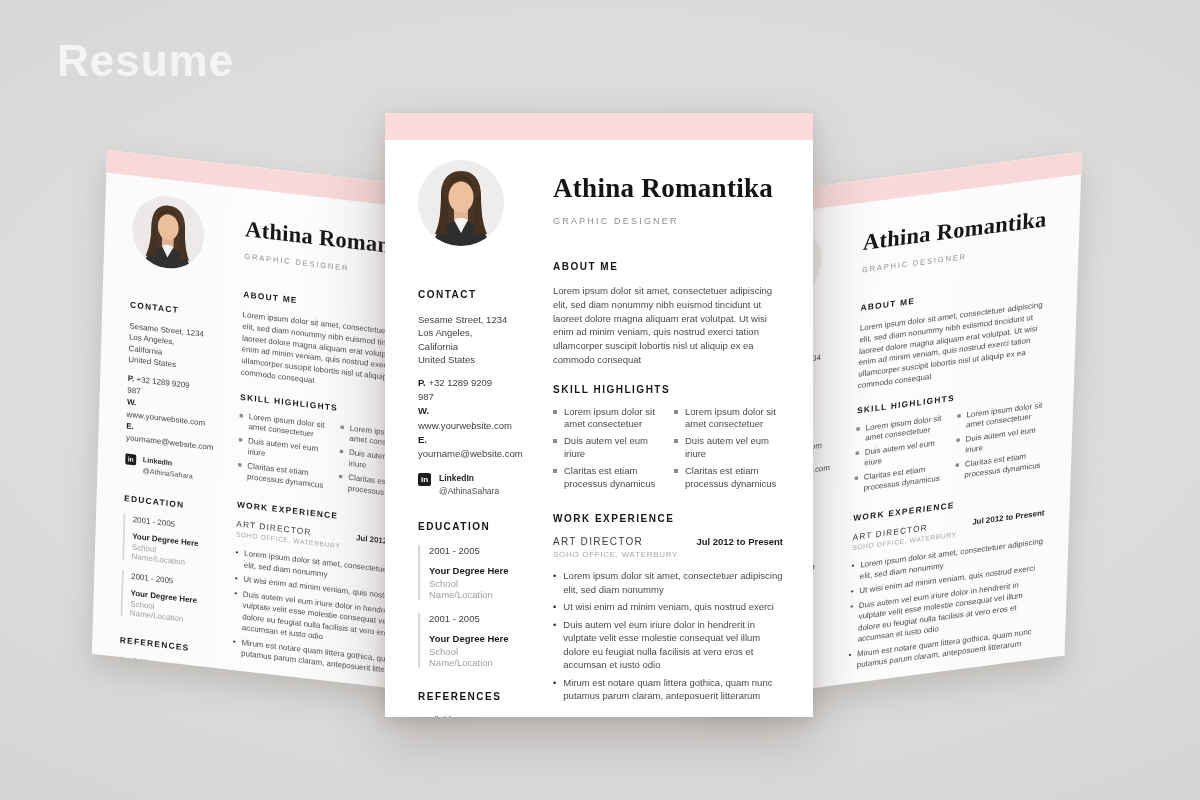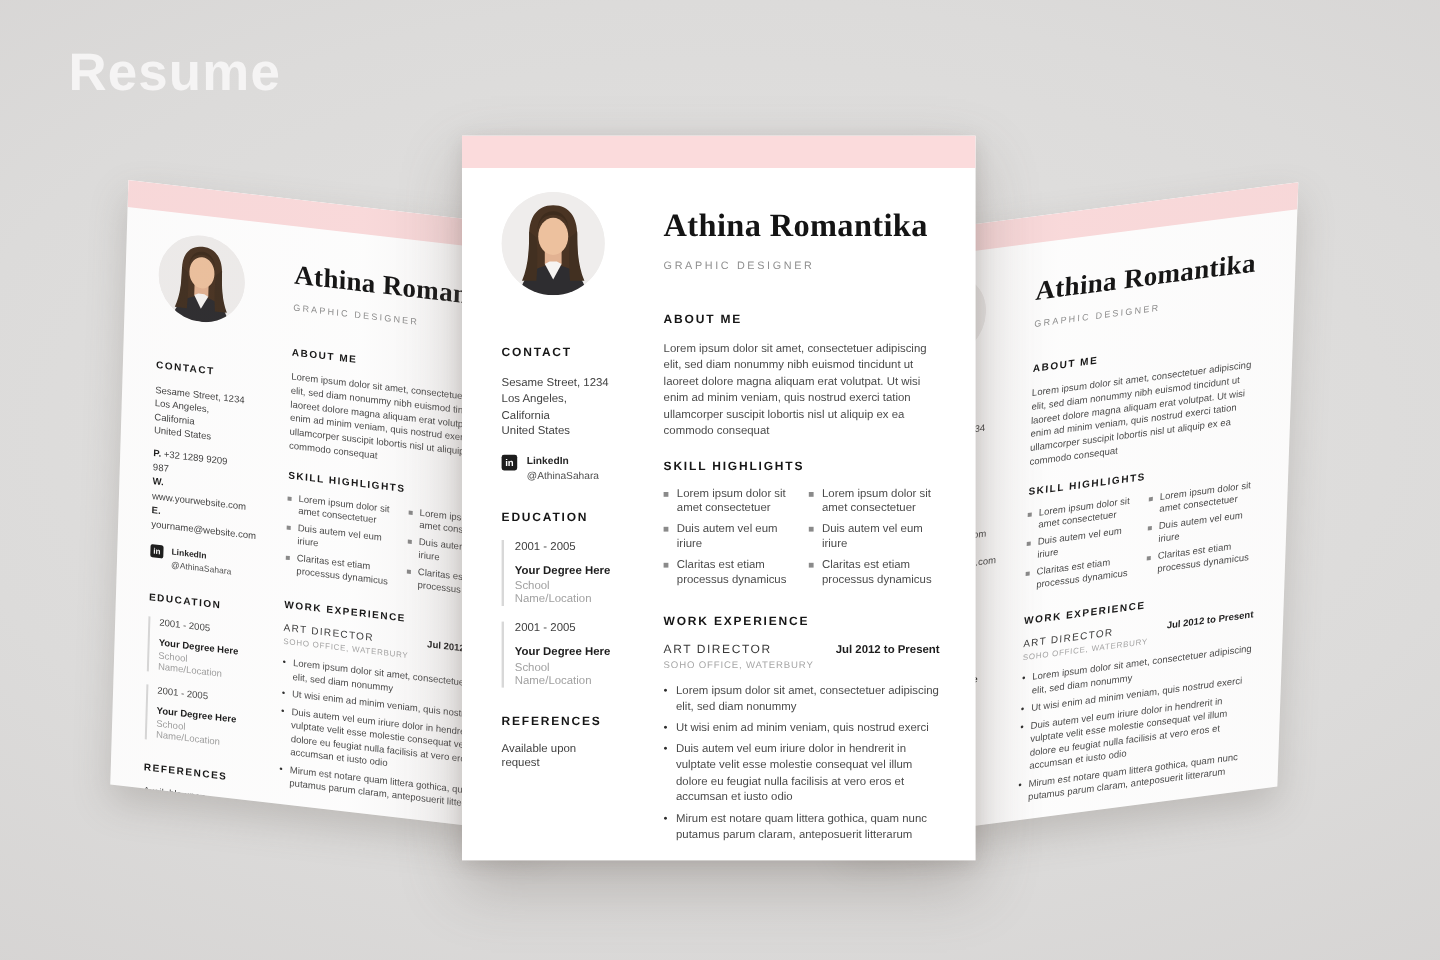--- a/index.html
+++ b/index.html
@@ -442,20 +442,25 @@
     <div class="columns">
 
       <div class="col-left">
         <section>
           <h3 class="sec">CONTACT</h3>
           <div class="address">
             <div>Sesame Street, 1234</div>
             <div>Los Angeles, California</div>
             <div>United States</div>
           </div>
+          <div class="contact-lines">
+            <div class="cline"><b>P.</b> <span>+32 1289 9209 987</span></div>
+            <div class="cline"><b>W.</b> <span>www.yourwebsite.com</span></div>
+            <div class="cline"><b>E.</b> <span>yourname@website.com</span></div>
+          </div>
           <div class="linkedin-row">
             <span class="li-icon">in</span>
             <span>
               <span class="li-name" style="display:block">LinkedIn</span>
               <span class="li-handle" style="display:block">@AthinaSahara</span>
             </span>
           </div>
         </section>
 
         <section class="education-section">

